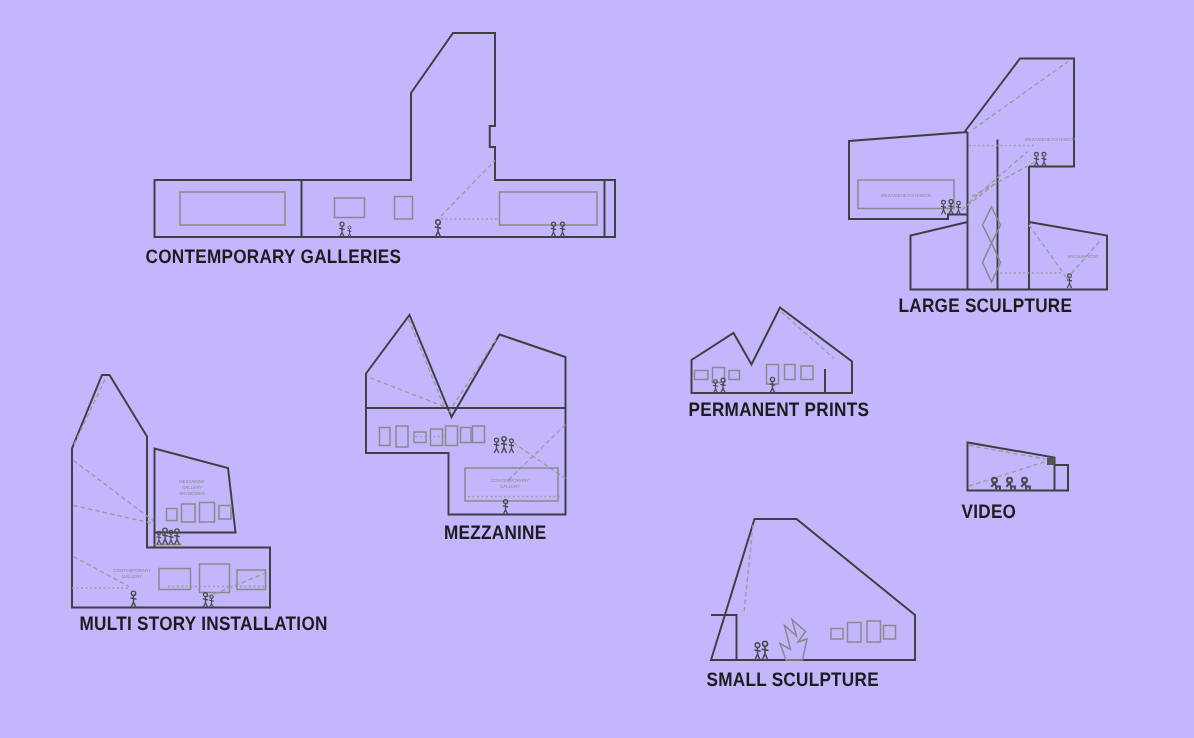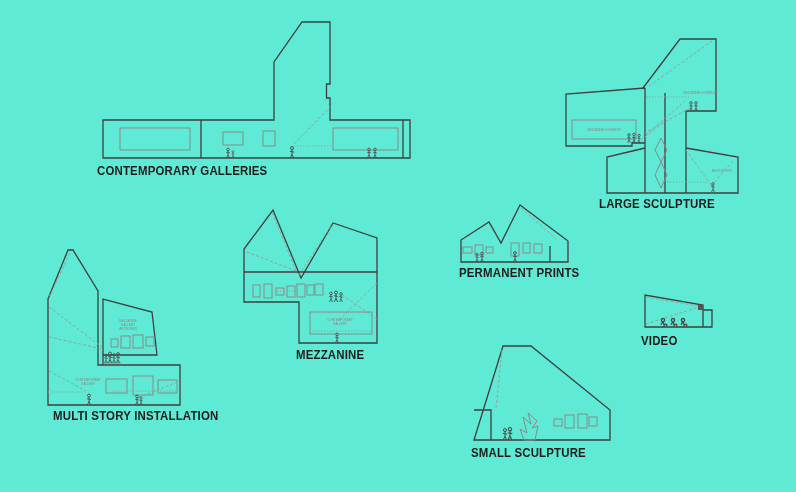--- a/index.html
+++ b/index.html
@@ -1,16 +1,16 @@
 <!DOCTYPE html>
 <html><head>
 <meta charset="utf-8">
 <style>
   html,body{margin:0;padding:0;background:#ffffff;}
-  .canvas{position:relative;width:796px;height:492px;background:#5eead4;overflow:hidden;
+  .canvas{position:relative;width:796px;height:492px;background:#c4b5fd;overflow:hidden;
           font-family:"Liberation Sans",sans-serif;}
   .canvas svg{position:absolute;left:0;top:0;}
   .dlabel{position:absolute;color:#1c1c1c;font-weight:bold;font-size:13px;letter-spacing:.2px;
           white-space:nowrap;transform:scaleX(.88);transform-origin:left top;}
   .outline{fill:none;stroke:#3f3f3f;stroke-width:1.3;stroke-linejoin:miter;}
   .thin{fill:none;stroke:#8a8a8a;stroke-width:1;}
   .sight{fill:none;stroke:#9b9b9b;stroke-width:.9;stroke-dasharray:3 2;}
   .dots{fill:none;stroke:#9b9b9b;stroke-width:.9;stroke-dasharray:1.2 1.8;}
   .fig{stroke:#4a4a4a;stroke-width:.9;fill:none;}
   .micro{fill:#8a8a8a;font-size:3px;font-family:"Liberation Sans",sans-serif;text-anchor:middle;}

